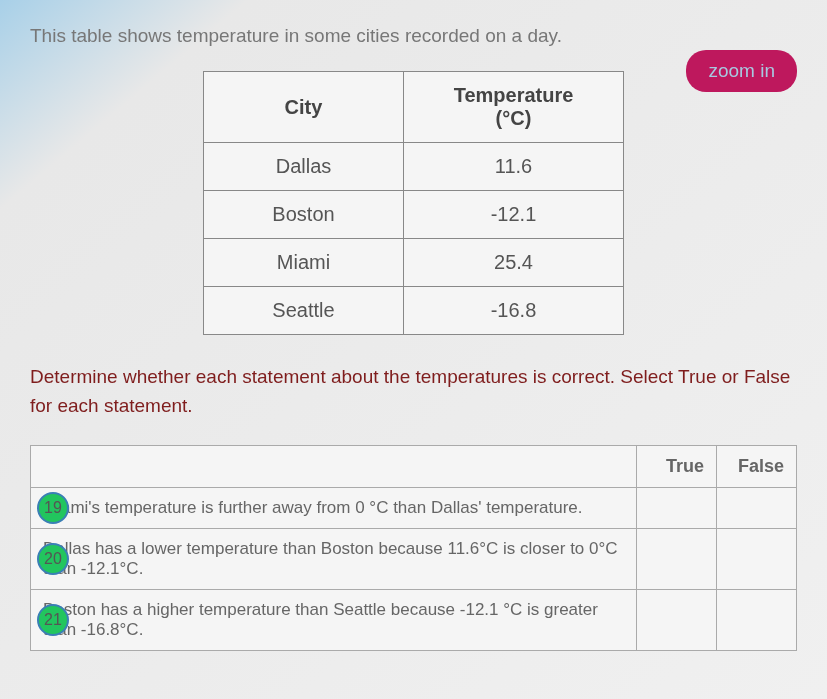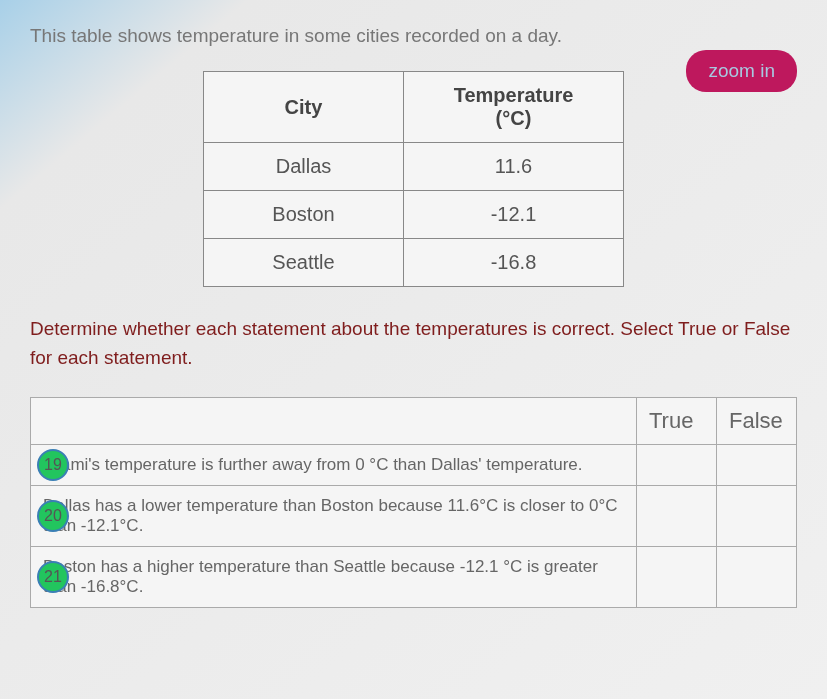--- a/index.html
+++ b/index.html
@@ -74,23 +74,23 @@
     .tf-table th, .tf-table td {
       border: 1px solid #aaa;
       padding: 10px 12px;
       font-size: 17px;
       color: #666;
       text-align: left;
       vertical-align: middle;
     }
     .tf-table th.tf-col {
       width: 80px;
-      text-align: left;
-      font-weight: normal;
-      font-size: 22px;
+      text-align: right;
+      font-weight: bold;
+      font-size: 18px;
     }
     .tf-table td.tf-cell {
       width: 80px;
     }
     .statement-cell {
       position: relative;
       padding-left: 48px;
     }
     .qnum {
       position: absolute;
@@ -132,20 +132,24 @@
     <tbody>
       <tr>
         <td>Dallas</td>
         <td>11.6</td>
       </tr>
       <tr>
         <td>Boston</td>
         <td>-12.1</td>
       </tr>
       <tr>
+        <td>Miami</td>
+        <td>25.4</td>
+      </tr>
+      <tr>
         <td>Seattle</td>
         <td>-16.8</td>
       </tr>
     </tbody>
   </table>
 </div>
 
 <div class="instructions">Determine whether each statement about the temperatures is correct. Select True or False for each statement.</div>
 
 <table class="tf-table">

